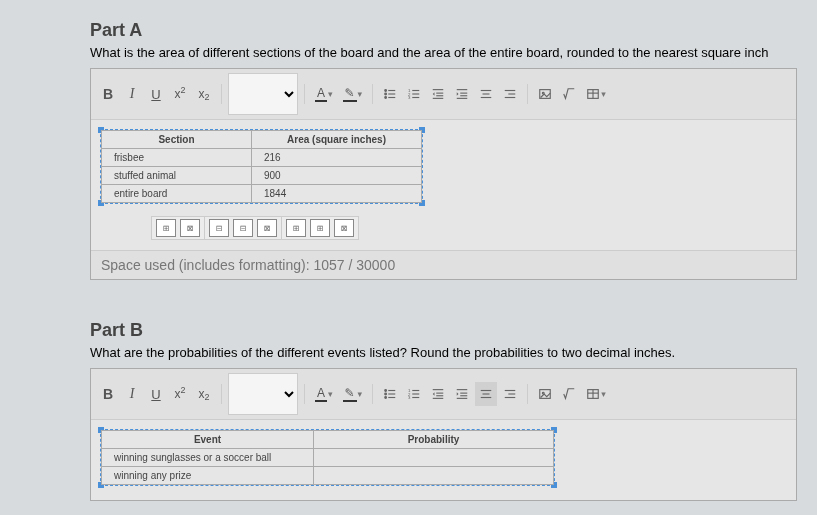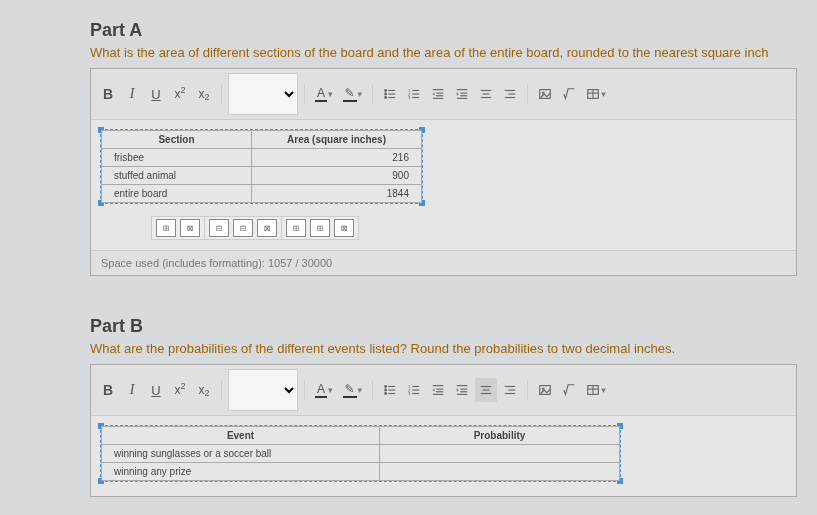--- a/index.html
+++ b/index.html
@@ -15,21 +15,21 @@
   margin-bottom: 40px;
 }
 .part-title {
   font-weight: bold;
   font-size: 18px;
   margin-bottom: 4px;
 }
 .part-desc {
   font-size: 13px;
   margin-bottom: 8px;
-  color: #a16207;
+  color: #000000;
 }
 .editor-box {
   border: 1px solid #aaa;
   background: #e0e0e0;
 }
 .toolbar {
   display: flex;
   align-items: center;
   gap: 2px;
   padding: 4px 6px;
@@ -77,22 +77,22 @@
 .data-table th, .data-table td {
   border: 1px solid #aaa;
   padding: 3px 12px;
   font-size: 10px;
 }
 .data-table th {
   font-weight: bold;
   text-align: center;
 }
 .data-table td.sec { width: 150px;}
-.data-table td.val { text-align: right; width: 170px;}
-.data-table td.ev { text-align:left; width: 278px;}
+.data-table td.val { text-align: left; width: 170px;}
+.data-table td.ev { text-align:left; width: 212px;}
 .data-table td.pr { text-align:left; width: 240px;}
 .handle {
   position: absolute;
   width: 6px;
   height: 6px;
   background: #4a90d9;
 }
 .table-wrap { position: relative; display: inline-block; }
 .h-tl{top:-3px;left:-3px;} .h-tr{top:-3px;right:-3px;}
 .h-bl{bottom:-3px;left:-3px;} .h-br{bottom:-3px;right:-3px;}
@@ -105,21 +105,21 @@
   background: #ececec;
 }
 .table-toolbar .tt-group{ display:flex; border-right:1px solid #ccc; padding:2px 4px; gap:4px;}
 .table-toolbar .tt-group:last-child{border-right:none;}
 .tt-icon{
   width:20px;height:18px;border:1px solid #888;background:#fff;font-size:8px;
   display:flex;align-items:center;justify-content:center;color:#666;
 }
 .footer-text {
   padding: 6px 10px;
-  font-size: 11px;
+  font-size: 14px;
   color: #777;
   border-top: 1px solid #ccc;
 }
 .sup{font-size:9px;position:relative;top:-4px;}
 .sub{font-size:9px;position:relative;top:3px;}
 .color-a{ border-bottom:2px solid #333; padding:0 2px;}
 .color-h{ border-bottom:2px solid #333; padding:0 2px;}
 svg.ico{width:14px;height:14px;stroke:#666;fill:none;stroke-width:1.3;}
 </style>
 </head>

